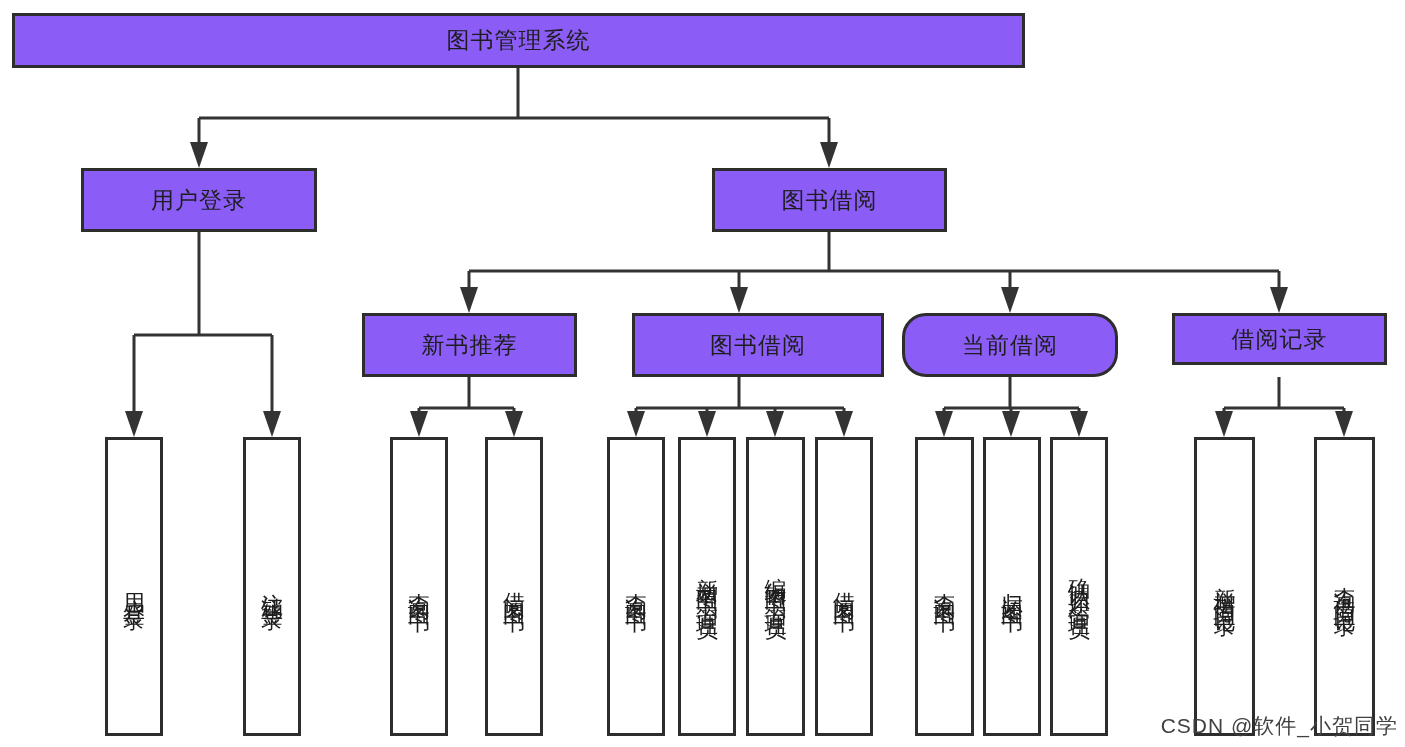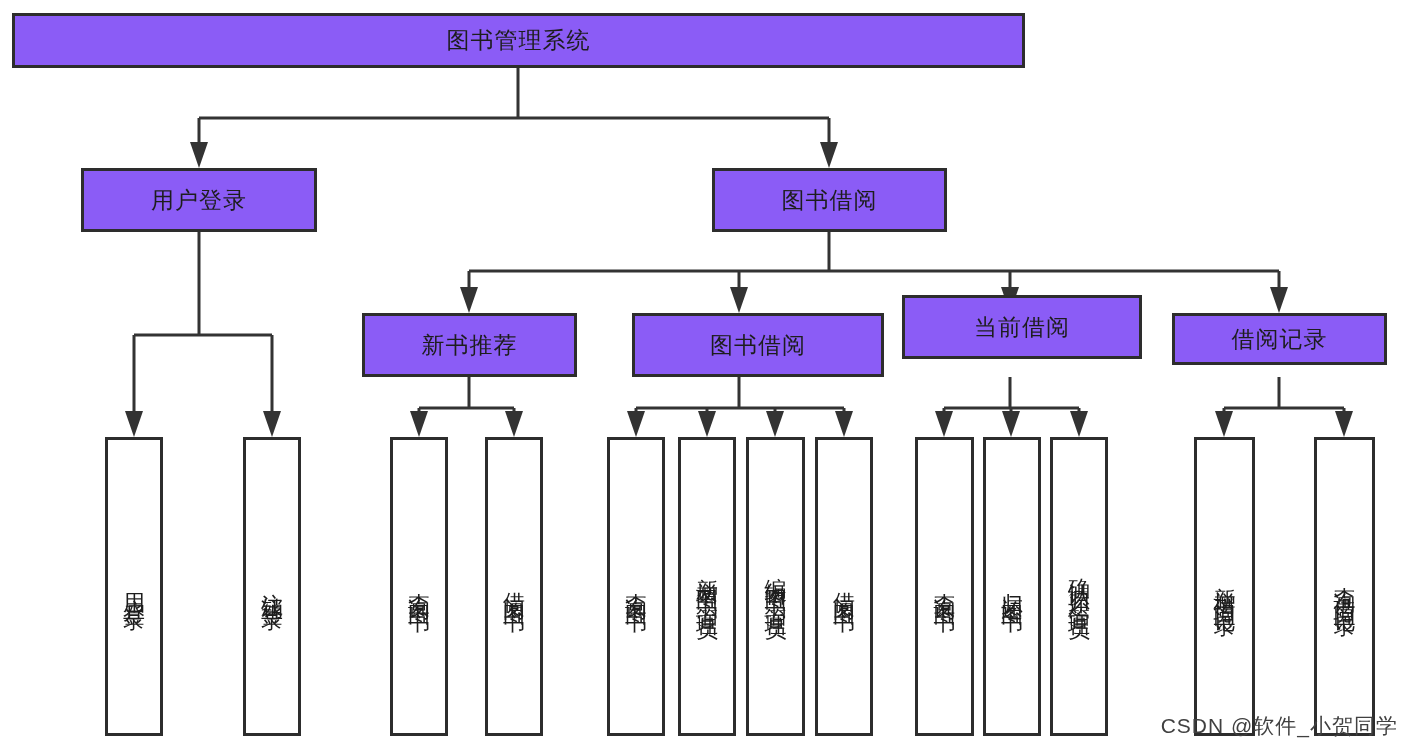--- a/index.html
+++ b/index.html
@@ -86,21 +86,21 @@
   <div class="hbox" style="left:712px; top:168px; width:235px; height:64px;">
     <span>图书借阅</span>
   </div>
 
   <div class="hbox" style="left:362px; top:313px; width:215px; height:64px;">
     <span>新书推荐</span>
   </div>
   <div class="hbox" style="left:632px; top:313px; width:252px; height:64px;">
     <span>图书借阅</span>
   </div>
-  <div class="hbox" style="left:902px; top:295px; width:240px; height:64px;">
+  <div class="hbox" style="left:902px; top:313px; width:216px; height:64px;border-radius:24px;">
     <span>当前借阅</span>
   </div>
   <div class="hbox" style="left:1172px; top:313px; width:215px; height:52px;">
     <span>借阅记录</span>
   </div>
 
   <div class="vbox" style="left:105px;">
     <span>用户登录</span>
   </div>
   <div class="vbox" style="left:243px;">

